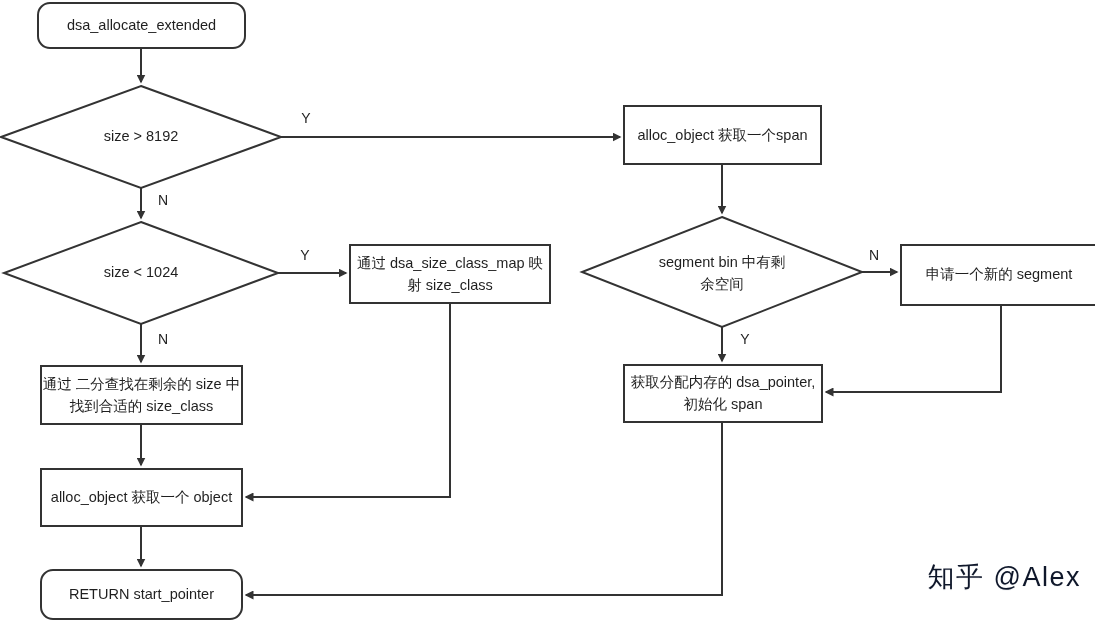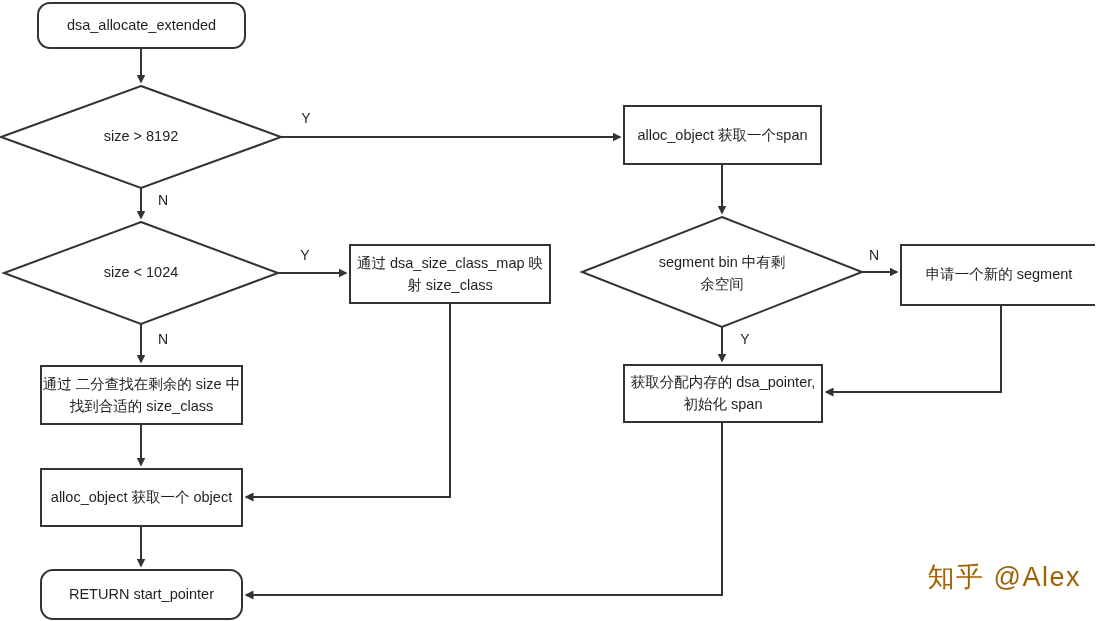--- a/index.html
+++ b/index.html
@@ -53,21 +53,21 @@
     fill: #1f1f1f;
     text-anchor: middle;
     dominant-baseline: middle;
   }
   .watermark {
     position: absolute;
     right: 14px;
     bottom: 26px;
     font-family: "Liberation Sans", "DejaVu Sans", sans-serif;
     font-size: 27px;
-    color: #a16207;
+    color: #0f172a;
     letter-spacing: 1.5px;
     text-shadow: 0 1px 0 #f6f7f8;
     user-select: none;
     white-space: nowrap;
   }
 </style>
 </head>
 <body>
 
 <div id="canvas">

